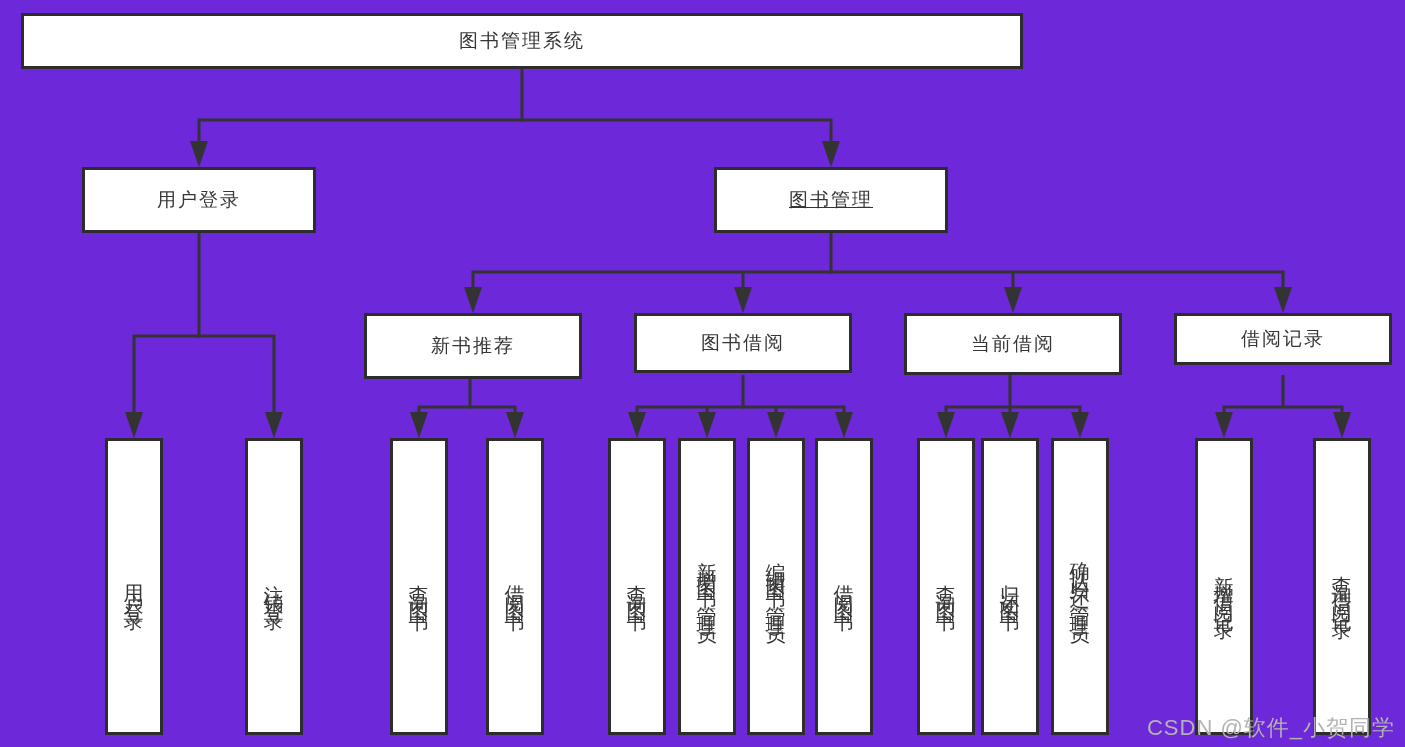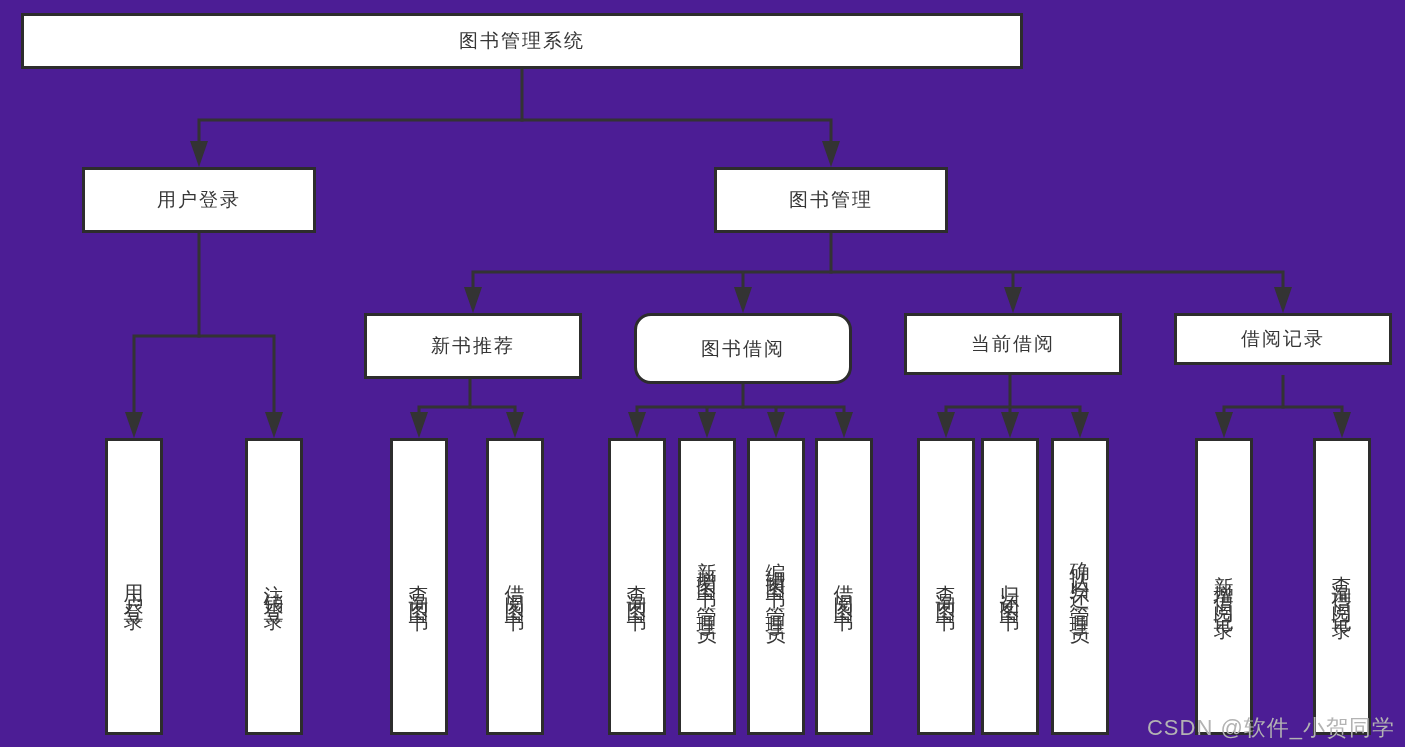--- a/index.html
+++ b/index.html
@@ -1,20 +1,20 @@
 <!DOCTYPE html>
 <html><head>
 <meta charset="utf-8">
 <style>
   html, body { margin: 0; padding: 0; background: #ffffff; }
   .canvas {
     position: relative;
     width: 1405px;
     height: 747px;
-    background: #4c1d95;
+    background: #6d28d9;
     font-family: "Liberation Sans", sans-serif;
     overflow: hidden;
   }
   .connectors { position: absolute; left: 0; top: 0; }
   .box {
     position: absolute;
     box-sizing: border-box;
     border: 3px solid #2d2d2d;
     background: #ffffff;
     color: #363636;
@@ -93,24 +93,24 @@
       <polygon points="1001,412 1019,412 1010,438"></polygon>
       <polygon points="1071,412 1089,412 1080,438"></polygon>
       <polygon points="1215,412 1233,412 1224,438"></polygon>
       <polygon points="1333,412 1351,412 1342,438"></polygon>
     </g>
   </svg>
 
   <div class="box h" style="left:21px; top:13px; width:1002px; height:56px;">图书管理系统</div>
 
   <div class="box h" style="left:82px; top:167px; width:234px; height:66px;">用户登录</div>
-  <div class="box h" style="left:714px; top:167px; width:234px; height:66px;">图书管理</div>
+  <div class="box h" style="left:714px; top:167px; width:234px; height:66px;text-decoration:underline;">图书管理</div>
 
   <div class="box h" style="left:364px; top:313px; width:218px; height:66px;">新书推荐</div>
-  <div class="box h" style="left:634px; top:313px; width:218px; height:71px;border-radius:17px;">图书借阅</div>
+  <div class="box h" style="left:634px; top:313px; width:218px; height:60px;">图书借阅</div>
   <div class="box h" style="left:904px; top:313px; width:218px; height:62px;">当前借阅</div>
   <div class="box h" style="left:1174px; top:313px; width:218px; height:52px;">借阅记录</div>
 
   <div class="box v" style="left:105px; top:438px; width:58px; height:297px;">用户登录</div>
   <div class="box v" style="left:245px; top:438px; width:58px; height:297px;">注销登录</div>
 
   <div class="box v" style="left:390px; top:438px; width:58px; height:297px;">查询图书</div>
   <div class="box v" style="left:486px; top:438px; width:58px; height:297px;">借阅图书</div>
 
   <div class="box v" style="left:608px; top:438px; width:58px; height:297px;">查询图书</div>

